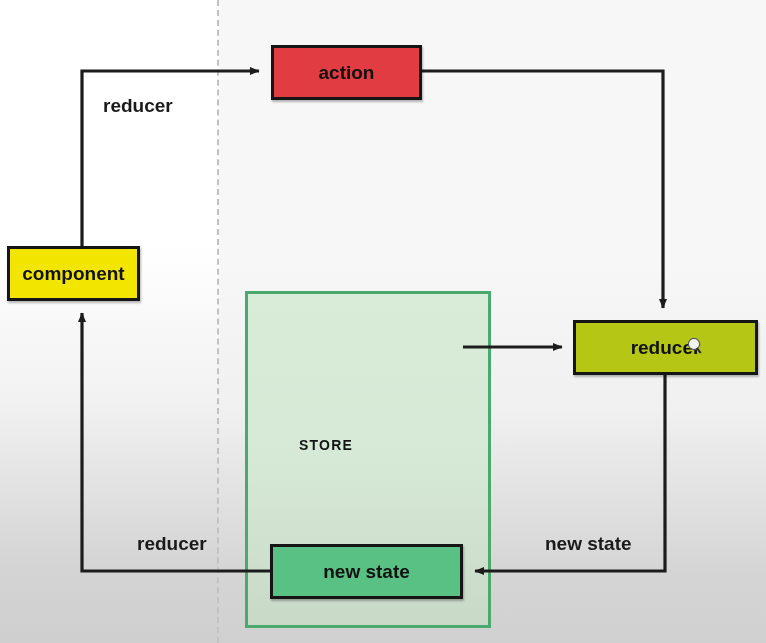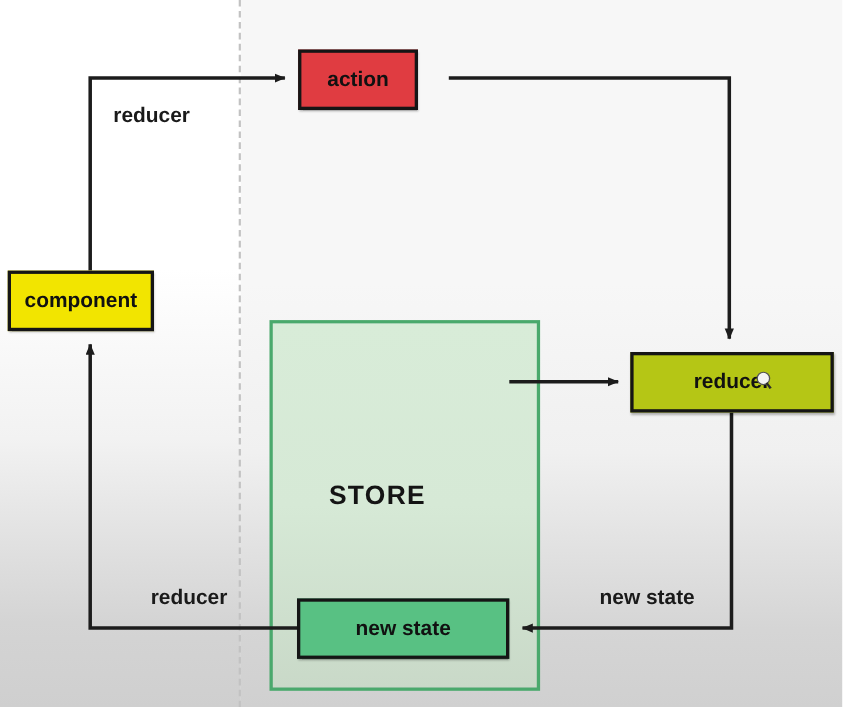--- a/index.html
+++ b/index.html
@@ -48,41 +48,41 @@
     position: absolute;
     left: 245px; top: 291px;
     width: 246px; height: 337px;
     box-sizing: border-box;
     border: 3px solid #4aa96c;
     background: linear-gradient(to bottom, #d8ecd8 0%, #d6e9d6 50%, #c9d9c8 100%);
   }
   .store-label {
     position: absolute;
     left: 299px; top: 437px;
-    font-size: 24px;
+    font-size: 14px;
     font-weight: bold;
     letter-spacing: 1.2px;
     color: #141414;
     white-space: nowrap;
   }
   
   .node {
     position: absolute;
     box-sizing: border-box;
     border: 3px solid #151515;
     display: flex;
     align-items: center;
     justify-content: center;
     font-size: 19px;
     font-weight: bold;
     color: #111111;
     white-space: nowrap;
     box-shadow: 1px 2px 2px rgba(0,0,0,0.28);
   }
-  #node-action     { left: 271px; top: 45px;  width: 109px; height: 55px; background: #e03c41; }
+  #node-action     { left: 271px; top: 45px;  width: 151px; height: 55px; background: #e03c41; }
   #node-component  { left: 7px;   top: 246px; width: 133px; height: 55px; background: #f2e500; }
   #node-reducer    { left: 573px; top: 320px; width: 185px; height: 55px; background: #b5c615; }
   #node-old-state  { left: 270px; top: 320px; width: 193px; height: 55px; background: #58c183; }
   #node-new-state  { left: 270px; top: 544px; width: 193px; height: 55px; background: #58c183; }
   
   .edge-label {
     position: absolute;
     font-size: 19px;
     font-weight: bold;
     color: #1a1a1a;

